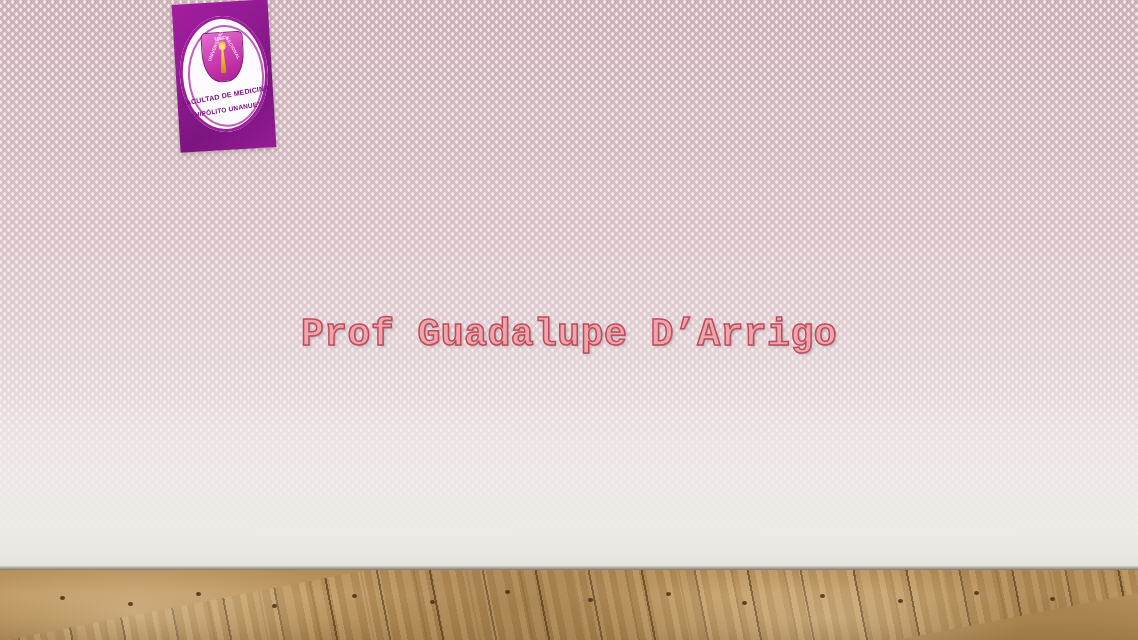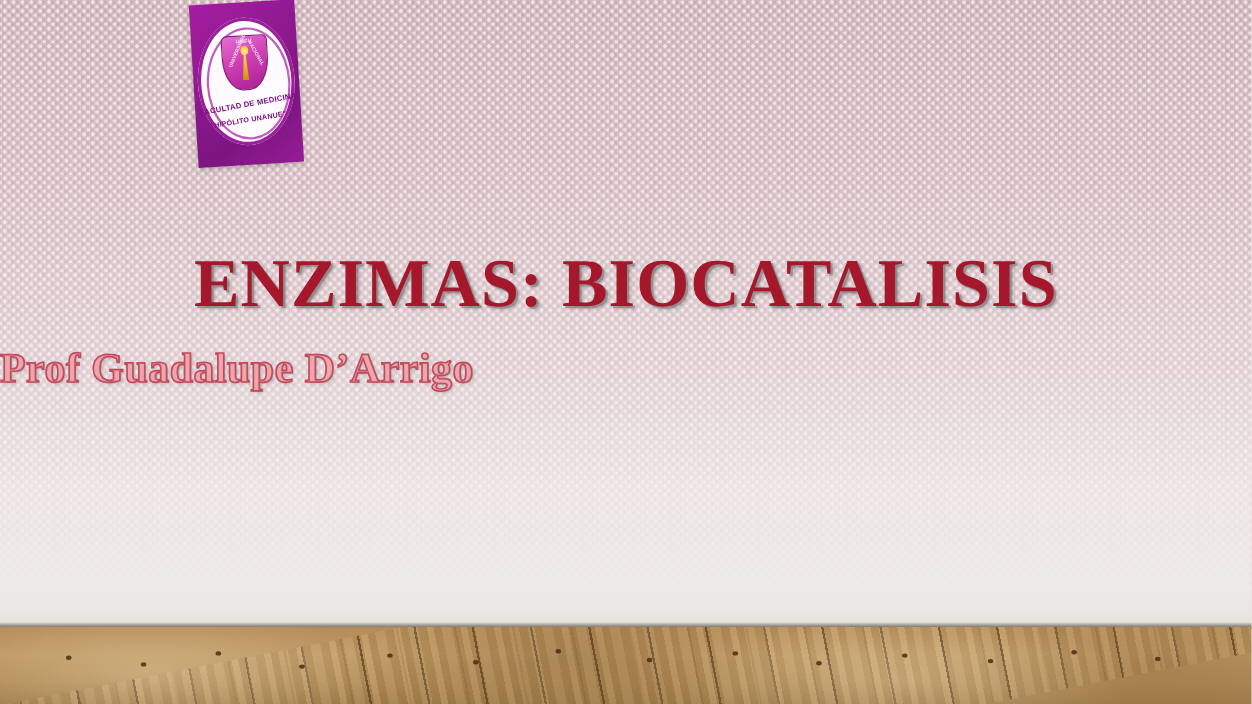--- a/index.html
+++ b/index.html
@@ -247,21 +247,22 @@
     text-shadow:
        2px 2px 0 rgba(120,120,120,0.55),
        3px 3px 3px rgba(90,90,90,0.40);
     white-space: nowrap;
   }
   .subtitle {
     position: absolute;
     left: 0;
     top: 311px;
     width: 1138px;
-    font-family: Liberation Serif, serif;
+    text-align: center;
+    font-family: Liberation Mono, monospace;
     font-weight: bold;
     font-size: 38px;
     line-height: 48px;
     letter-spacing: .5px;
     color: #eda7ac;
     -webkit-text-stroke: 1.5px #c24a5c;
     text-shadow:
       1px 1px 0 rgba(150,150,150,0.40),
       2px 2px 3px rgba(120,120,120,0.35);
     white-space: nowrap;
@@ -309,16 +310,15 @@
         <div class="logo-flame"></div>
         <div class="logo-torch"></div>
         <div class="logo-side-text logo-side-left">UNIVERSIDAD</div>
         <div class="logo-side-text logo-side-right">NACIONAL</div>
       </div>
       <div class="logo-arc-text logo-arc-1">FACULTAD DE MEDICINA</div>
       <div class="logo-arc-text logo-arc-2">"HIPÓLITO UNANUE"</div>
     </div>
   </div>
 
-  <div class="title">ENZIMAS: BIOCATALISIS</div>
   <div class="subtitle">Prof Guadalupe D’Arrigo</div>
 
 </div>
 
 </body></html>

